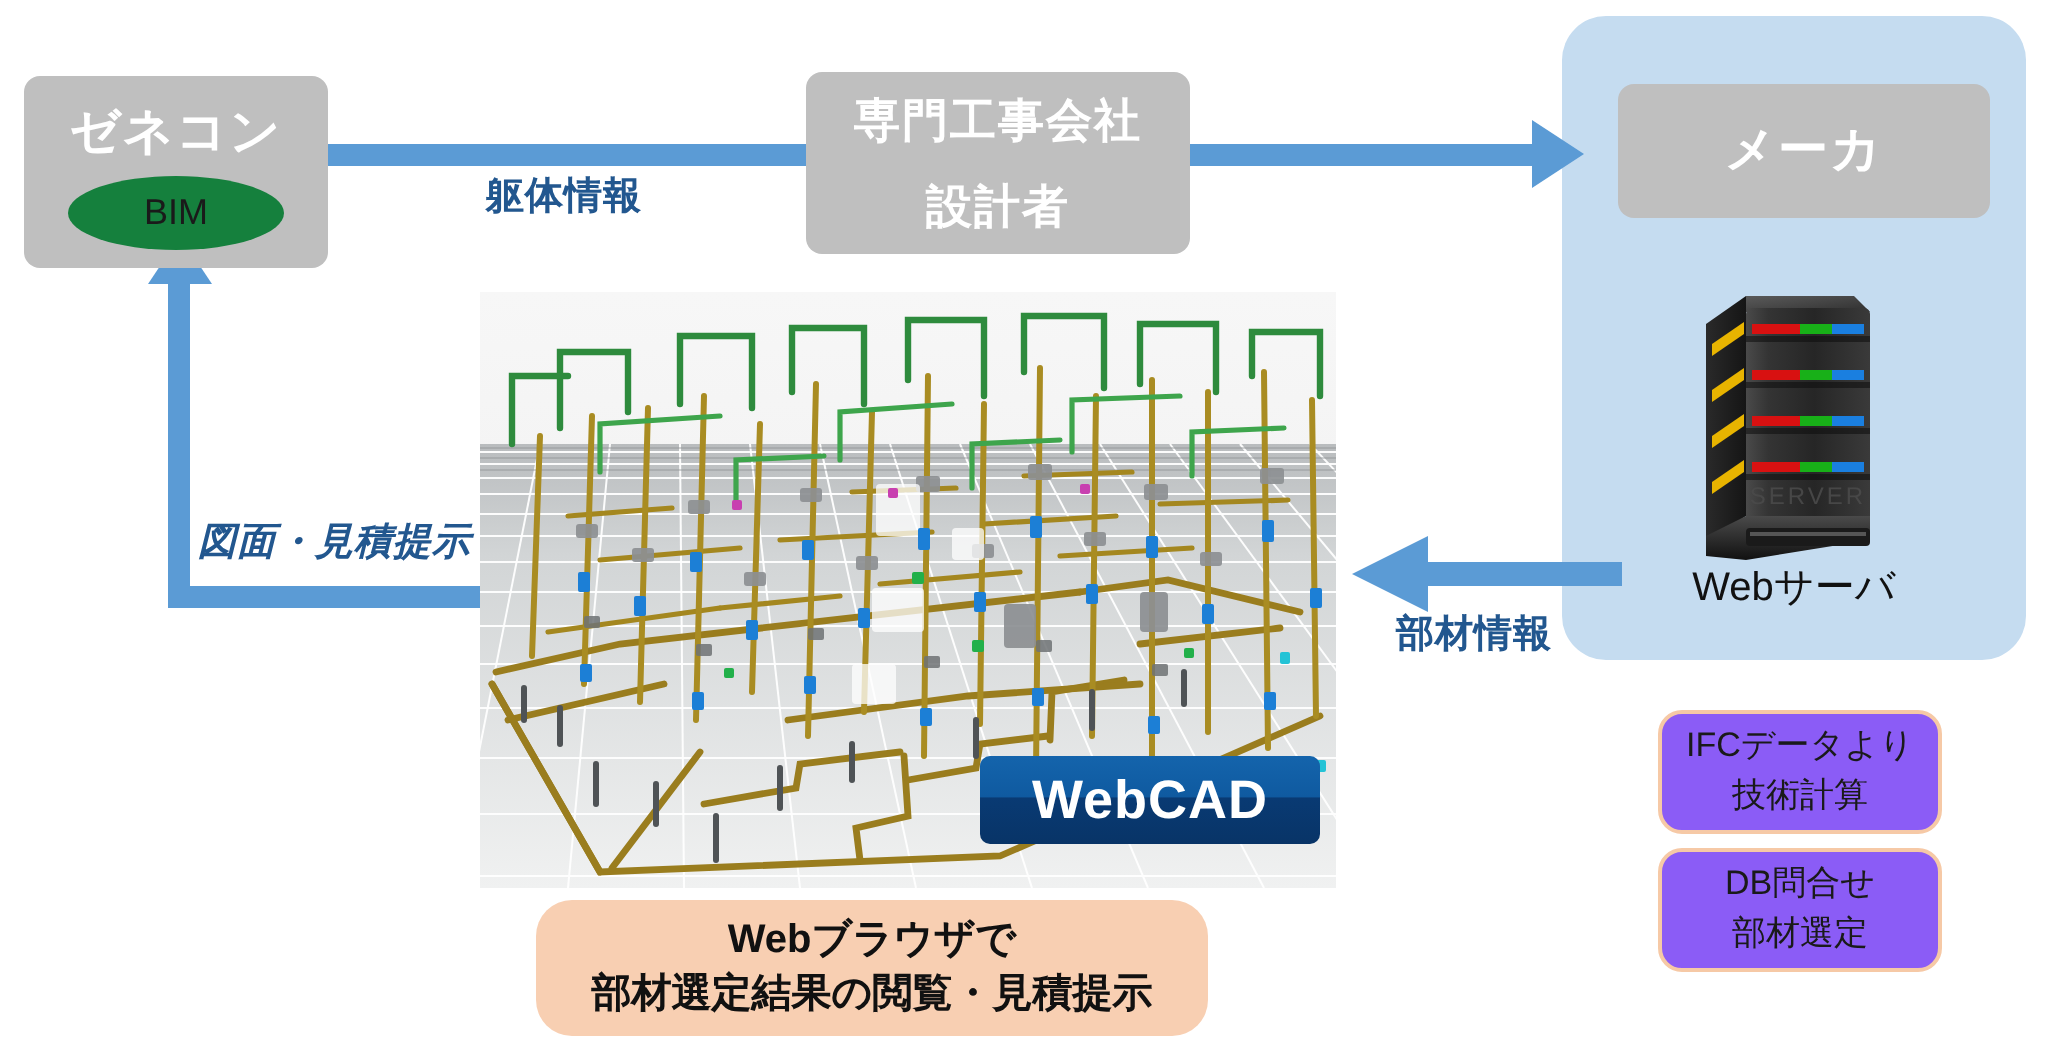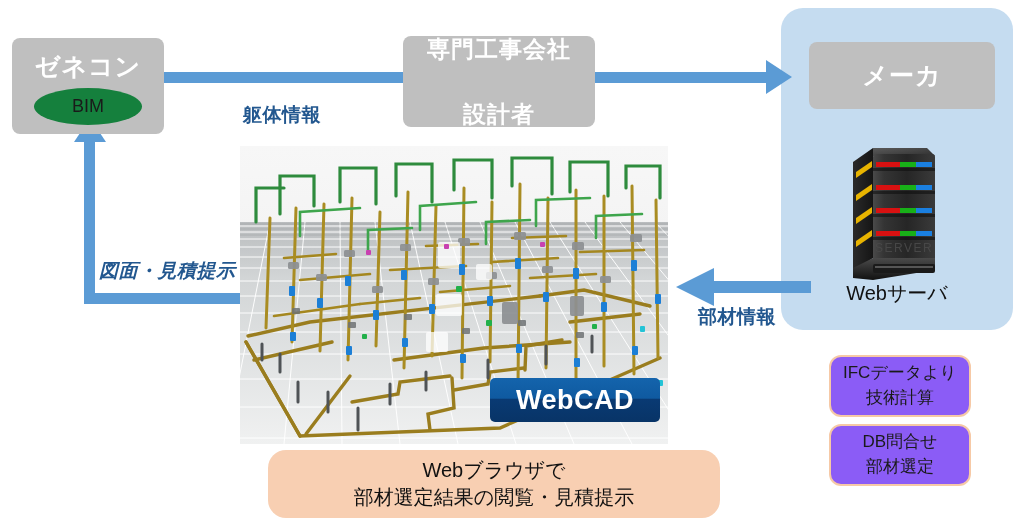--- a/index.html
+++ b/index.html
@@ -41,21 +41,21 @@
     background:#15803d;
     border-radius:50%;
     color:#1a1a1a;
     font-weight:normal;
     font-size:18px;
     display:flex;align-items:center;justify-content:center;
     letter-spacing:0px;
   }
 
   
-  #box-specialist{left:403px;top:24px;width:192px;height:91px;gap:16px;justify-content:space-between;}
+  #box-specialist{left:403px;top:24px;width:192px;height:91px;gap:16px;}
   #box-specialist .line{font-size:23px;}
 
   
   #maker-panel{
     left:781px;top:8px;width:232px;height:322px;
     background:#c5dcf0;
     border-radius:22px;
   }
   #box-maker{left:809px;top:30px;width:186px;height:67px;}
   #box-maker .title{font-size:25px;}
@@ -95,21 +95,21 @@
   }
 
   
   .blabel{
     color:#22578f;
     font-weight:bold;
     font-size:19px;
     white-space:nowrap;
     letter-spacing:0.5px;
   }
-  #lbl-koutai{left:243px;top:102px;}
+  #lbl-koutai{left:243px;top:85px;}
   #lbl-buzai{left:698px;top:304px;}
   #lbl-zumen{left:99px;top:258px;font-style:italic;}
   #lbl-data{left:113px;top:305px;}
 
   
   #cad-panel{
     left:240px;top:146px;width:428px;height:298px;
     background:#f2f2f2;
     overflow:hidden;
   }
@@ -122,26 +122,26 @@
     border-radius:5px;
     color:#ffffff;
     font-size:27px;
     font-weight:bold;
     display:flex;align-items:center;justify-content:center;
     letter-spacing:0.5px;
   }
 
   
   #orange-banner{
-    left:268px;top:450px;width:452px;height:68px;
+    left:268px;top:450px;width:336px;height:68px;
     background:#f8cfb2;
     border-radius:18px;
     display:flex;flex-direction:column;
     align-items:center;justify-content:center;
-    color:#111111;font-weight:normal;font-size:20px;
+    color:#111111;font-weight:bold;font-size:20px;
     line-height:1.35;
     text-align:center;
   }
 
   
   .ob{
     background:#8b5cf6;
     border:2px solid #f6c9a6;
     border-radius:12px;
     display:flex;flex-direction:column;

